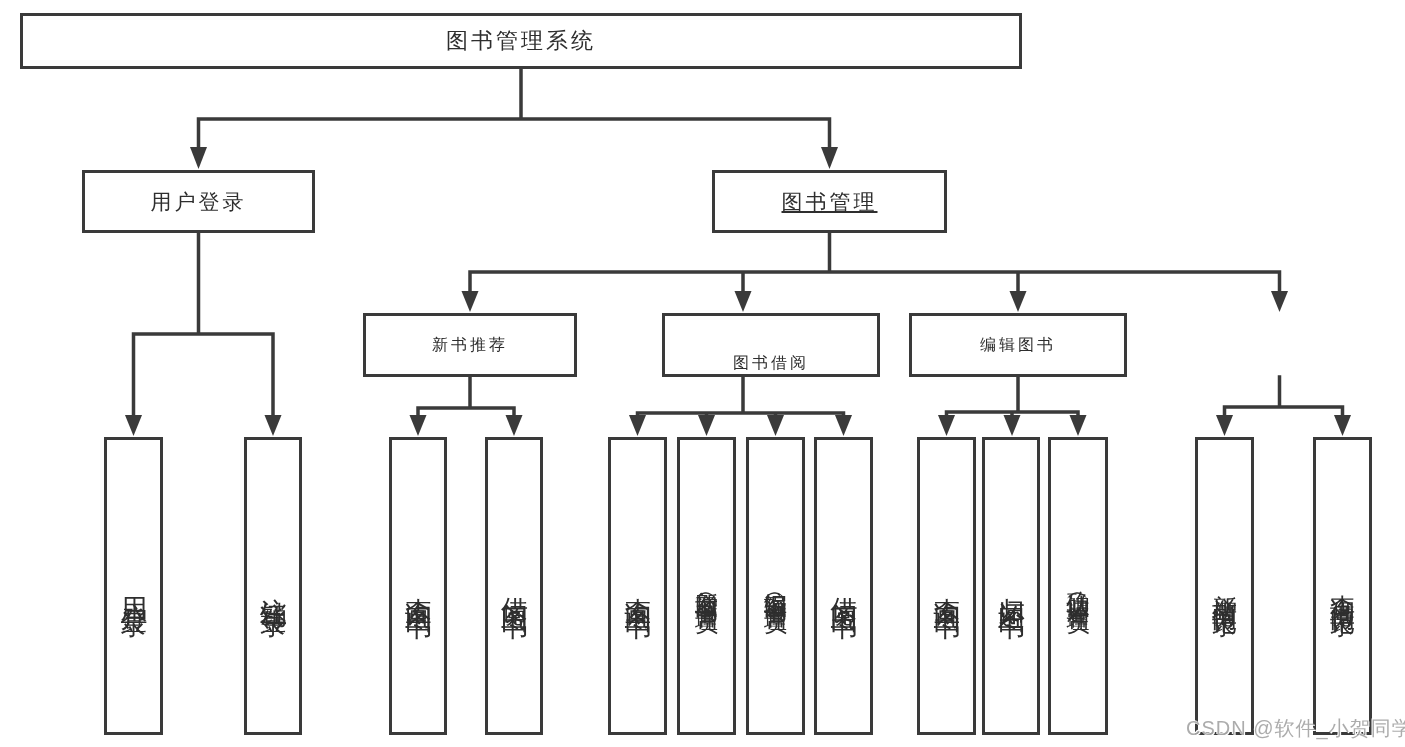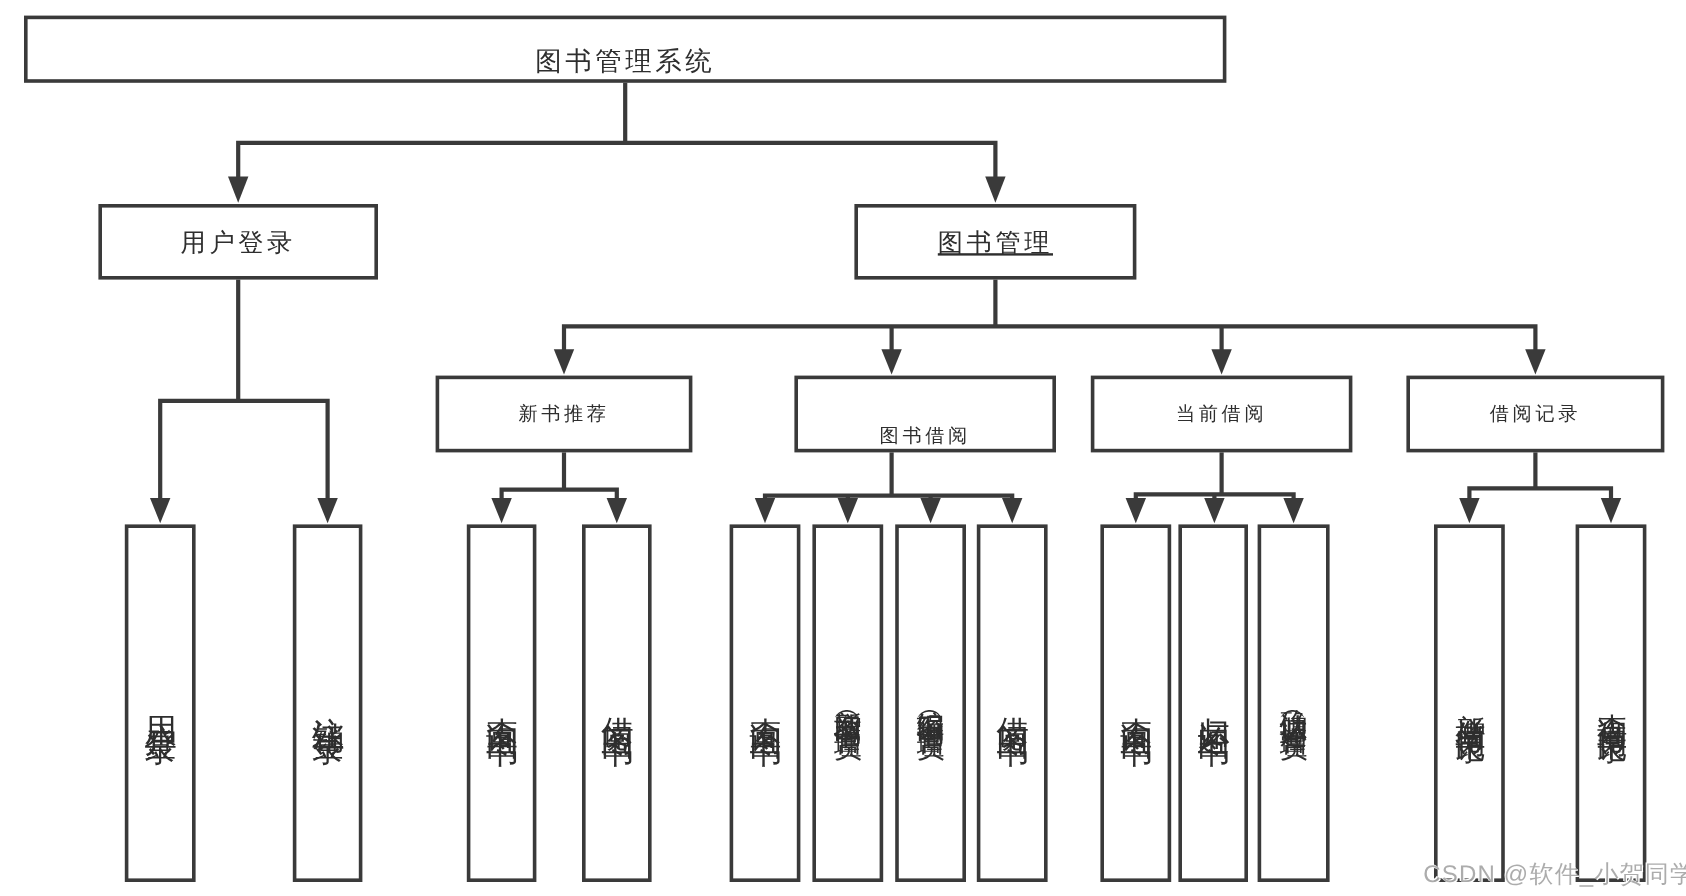--- a/index.html
+++ b/index.html
@@ -17,21 +17,21 @@
   .node{
     position:absolute;
     box-sizing:border-box;
     background:#ffffff;
     border:3px solid #3a3a3a;
     display:flex;align-items:center;justify-content:center;
     color:#2e2e2e;
     z-index:1;
   }
   .h-node{letter-spacing:3px;}
-  .root-node{left:20px;top:13px;width:1002px;height:56px;font-size:22px;align-items:flex-end;}
+  .root-node{left:20px;top:13px;width:1002px;height:56px;font-size:22px;}
   .l2-node{top:170px;height:63px;font-size:21px;}
   .l3-node{top:313px;height:64px;font-size:16px;}
 
   .leaf{top:437px;height:298px;}
   .vtext{
     writing-mode:vertical-rl;
     display:block;
     line-height:1;
   }
   .v-short{font-size:27px;letter-spacing:5px;}
@@ -108,24 +108,21 @@
     <span>图书管理</span>
   </div>
 
   <div class="node l3-node h-node" style="left:363px;width:214px;">
     <span>新书推荐</span>
   </div>
   <div class="node l3-node h-node" style="left:662px;width:218px;align-items:flex-end;">
     <span>图书借阅</span>
   </div>
   <div class="node l3-node h-node" style="left:909px;width:218px;">
-    <span>当前借阅</span>
-  </div>
-  <div class="node l3-node h-node" style="left:1172px;width:215px;">
-    <span>借阅记录</span>
+    <span>编辑图书</span>
   </div>
 
   <div class="node leaf" style="left:104px;width:59px;">
     <span class="vtext v-short">用户登录</span>
   </div>
   <div class="node leaf" style="left:244px;width:58px;">
     <span class="vtext v-short">注销登录</span>
   </div>
 
   <div class="node leaf" style="left:389px;width:58px;">

